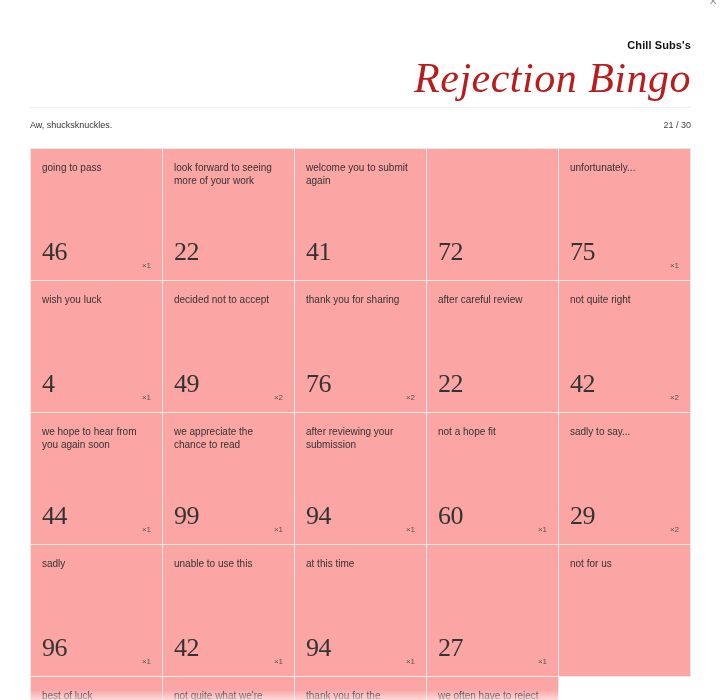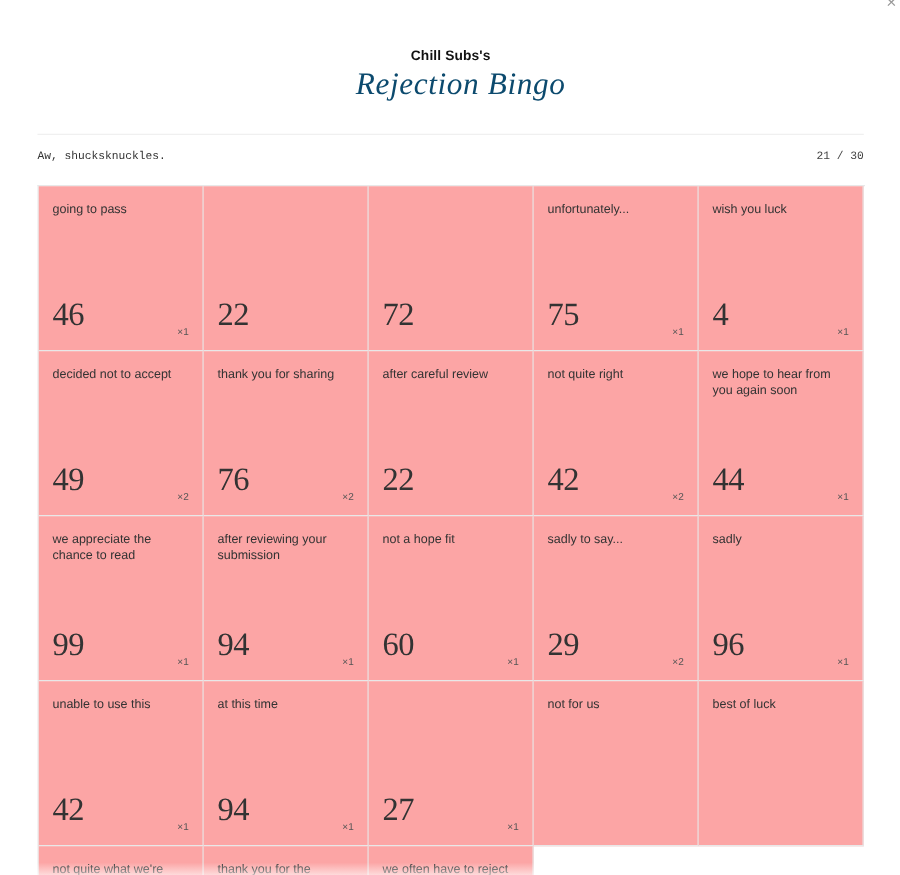--- a/index.html
+++ b/index.html
@@ -11,36 +11,36 @@
     }
     .close-btn {
       position: absolute; top: -6px; right: 0px;
       width: 14px; height: 14px;
       color: #999; font-size: 14px; line-height: 14px; text-align: center;
       cursor: pointer;
     }
     .header {
       position: absolute; left: 30px; top: 0; width: 661px; height: 108px;
       border-bottom: 1px solid #f0f0f0;
-      text-align: center;
+      text-align: right;
     }
     .brand {
       position: absolute; top: 39px; left: 0; right: 0;
       font-size: 11px; font-weight: bold; color: #111;
       letter-spacing: 0.1px;
     }
     .title {
       position: absolute; top: 54px; left: 16px; right: 0;
       font-family: "Liberation Serif", "DejaVu Serif", serif;
-      font-style: italic; font-size: 25px; color: #0c4a6e;
+      font-style: italic; font-size: 42px; color: #b91c1c;
       letter-spacing: 0.5px;
     }
     .status-row {
       position: absolute; left: 30px; top: 120px; width: 661px; height: 14px;
-      font-size: 9px; color: #333; font-family: Liberation Mono, monospace;
+      font-size: 9px; color: #333;
     }
     .status-msg { position: absolute; left: 0; top: 0; }
     .status-count { position: absolute; right: 0; top: 0; color: #444; }
 
     .grid {
       position: absolute; left: 30px; top: 148px;
       width: 662px;
       display: grid;
       grid-template-columns: repeat(5, 132px);
       grid-auto-rows: 132px;
@@ -89,21 +89,27 @@
   <span class="status-count">21 / 30</span>
 </div>
 
 <div class="grid">
   <div class="cell">
       <div class="cell-phrase">going to pass</div>
       <div class="cell-number">46</div>
       <div class="cell-mult">×1</div>
     </div>
   <div class="cell">
+      <div class="cell-phrase">look forward to seeing more of your work</div>
       <div class="cell-number">22</div>
+      <div class="cell-mult"></div>
+    </div>
+  <div class="cell">
+      <div class="cell-phrase">welcome you to submit again</div>
+      <div class="cell-number">41</div>
       <div class="cell-mult"></div>
     </div>
   <div class="cell">
       <div class="cell-number">72</div>
       <div class="cell-mult"></div>
     </div>
   <div class="cell">
       <div class="cell-phrase">unfortunately...</div>
       <div class="cell-number">75</div>
       <div class="cell-mult">×1</div>

